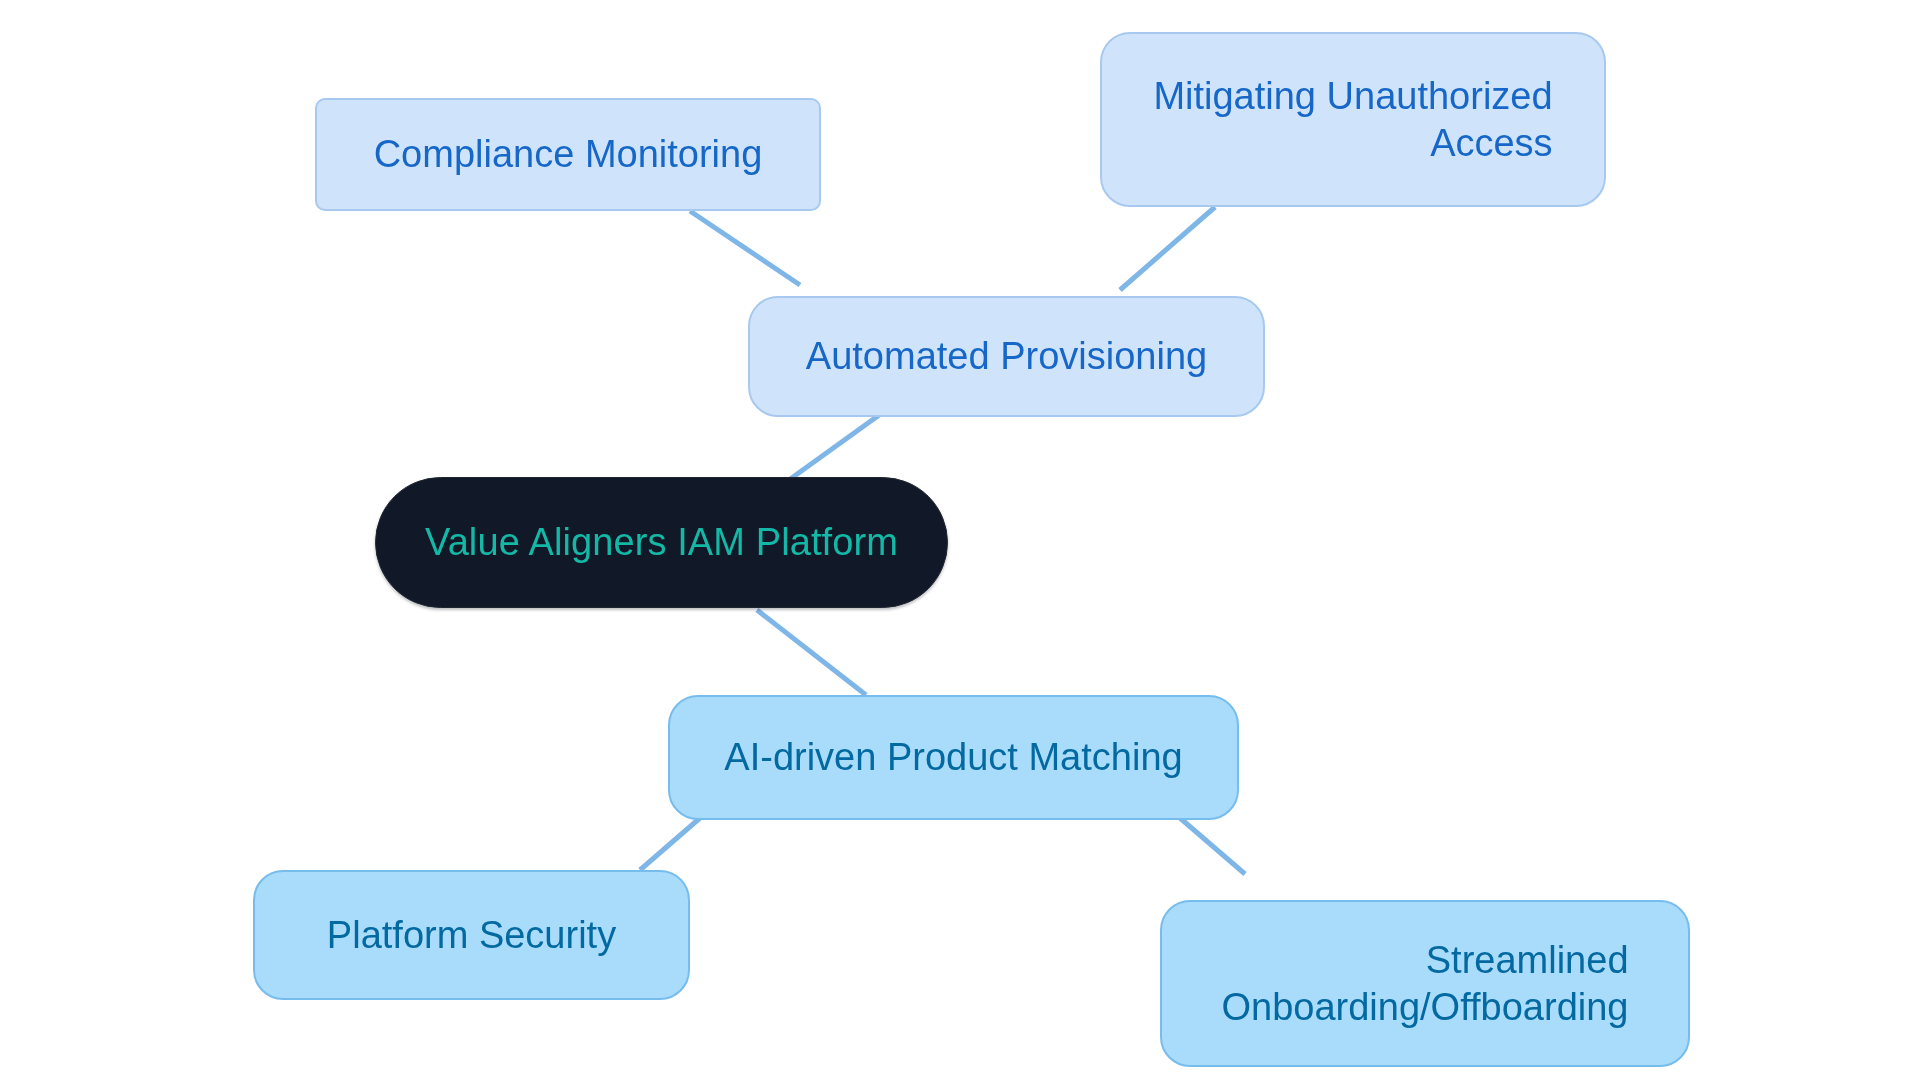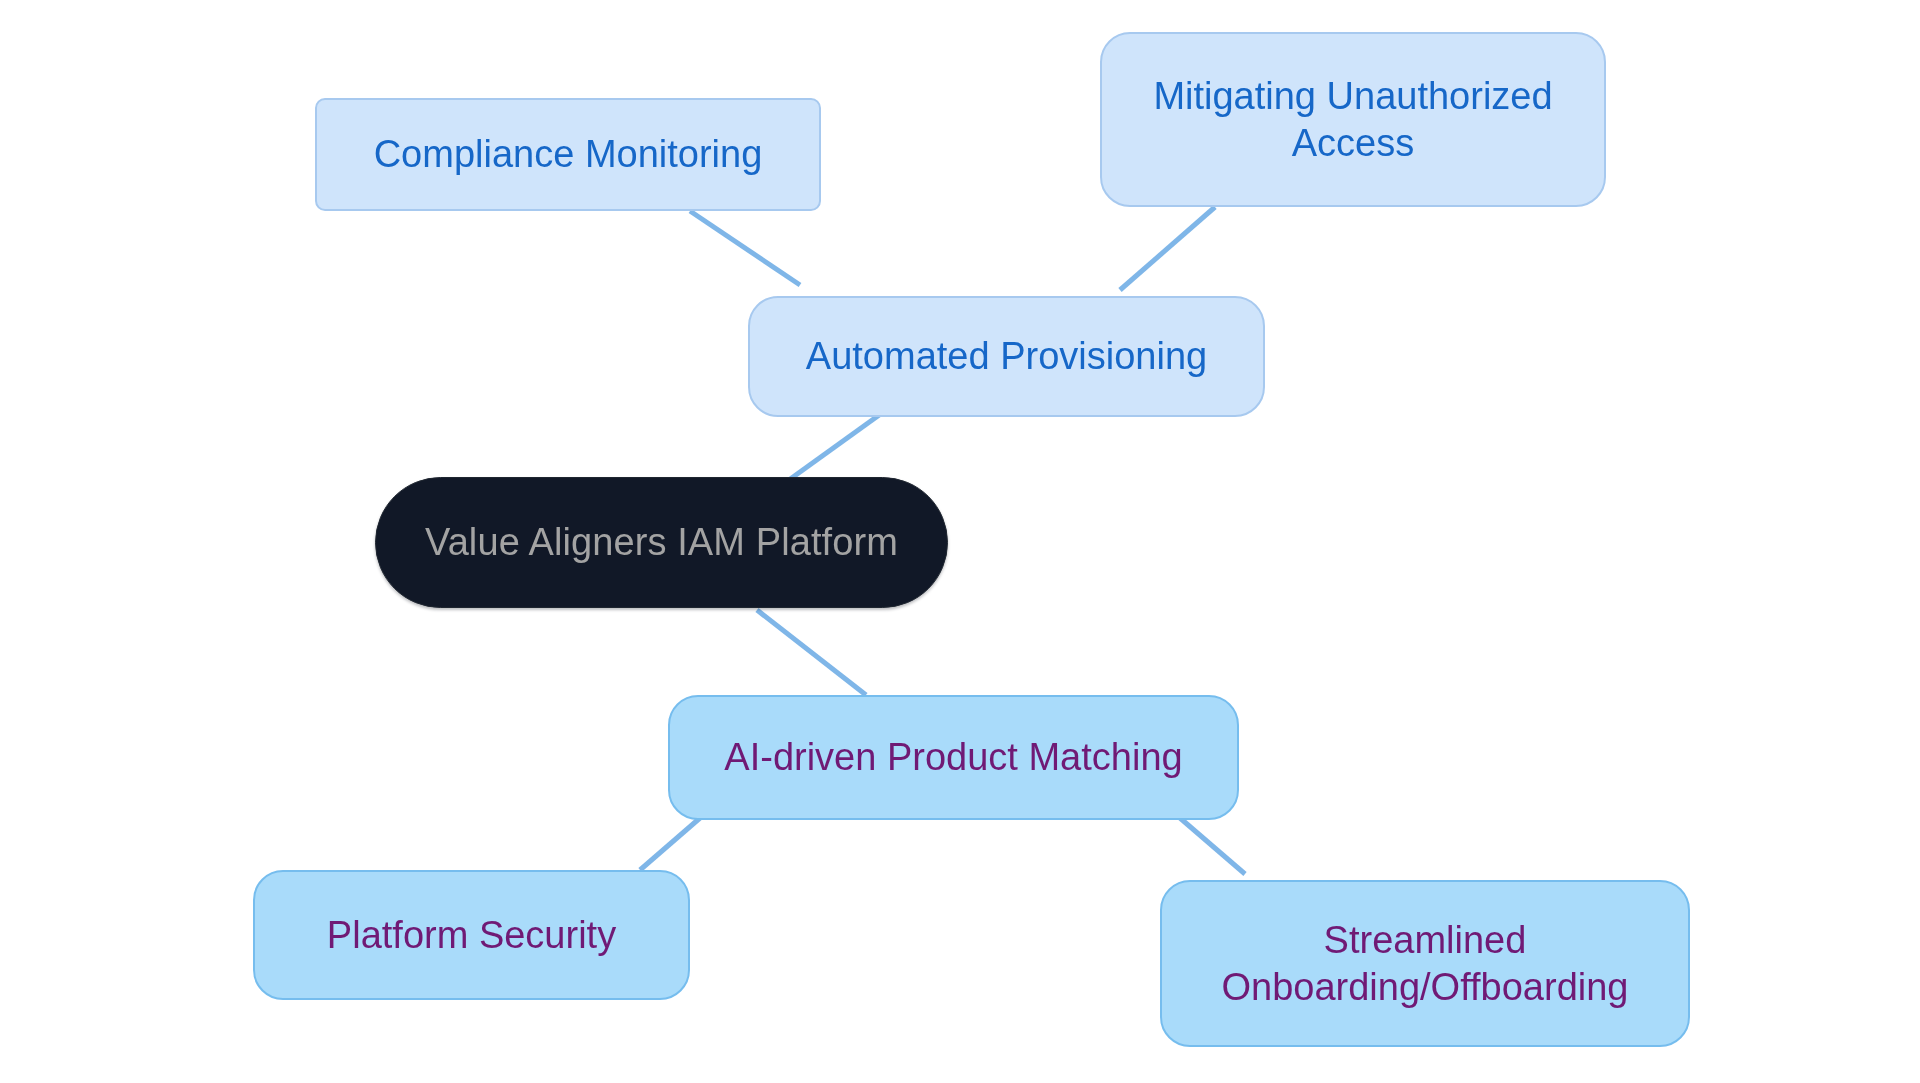--- a/index.html
+++ b/index.html
@@ -26,45 +26,45 @@
     width: 1920px;
     height: 1083px;
     pointer-events: none;
   }
   .node {
     position: absolute;
     box-sizing: border-box;
     display: flex;
     align-items: center;
     justify-content: center;
-    text-align: center;
+    text-align: right;
     line-height: 1.22;
     white-space: pre-line;
   }
   .node-root {
     background: #111827;
-    color: #a3a3a3;
+    color: #14b8a6;
     border: 1px solid #1f2630;
     border-radius: 66px;
     font-size: 38px;
     font-weight: 400;
     letter-spacing: 0.1px;
     box-shadow: 0 2px 3px rgba(20,26,36,0.28);
   }
   .node-branch-a {
     background: #cfe4fb;
     color: #1667c8;
     border: 2px solid #a7c9ef;
     border-radius: 30px;
     font-size: 38px;
     font-weight: 400;
   }
   .node-branch-b {
     background: #a9dbfa;
-    color: #701a75;
+    color: #0369a1;
     border: 2px solid #76bdee;
     border-radius: 30px;
     font-size: 38px;
     font-weight: 400;
   }
 </style>
 </head>
 <body>
 
 <div id="canvas">
@@ -96,18 +96,18 @@
   </div>
 
   <div class="node node-branch-b" style="left:668px; top:695px; width:571px; height:125px;">
     <span>AI-driven Product Matching</span>
   </div>
 
   <div class="node node-branch-b" style="left:253px; top:870px; width:437px; height:130px;">
     <span>Platform Security</span>
   </div>
 
-  <div class="node node-branch-b" style="left:1160px; top:880px; width:530px; height:167px;">
+  <div class="node node-branch-b" style="left:1160px; top:900px; width:530px; height:167px;">
     <span>Streamlined
 Onboarding/Offboarding</span>
   </div>
 
 </div>
 
 </body></html>

